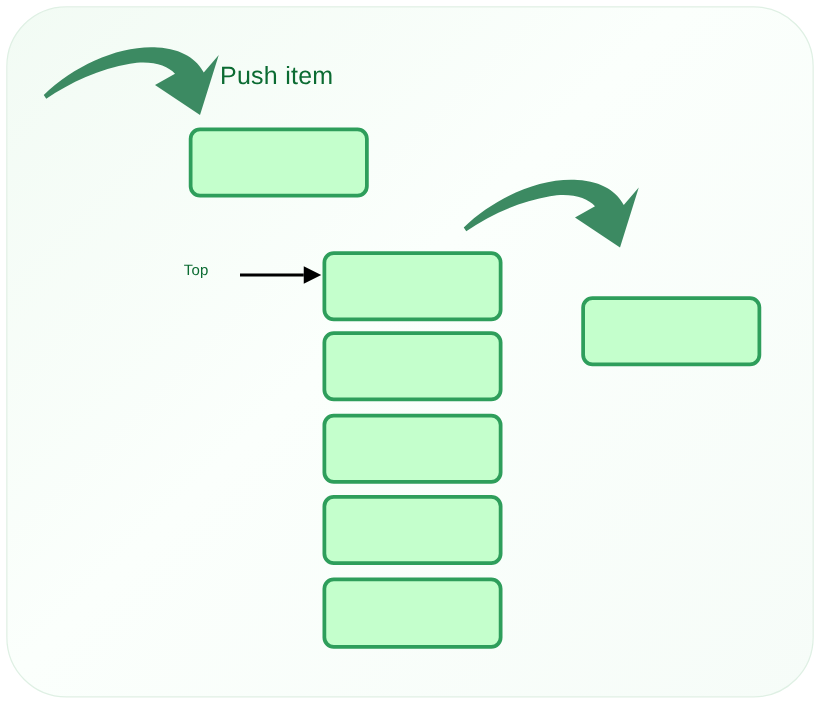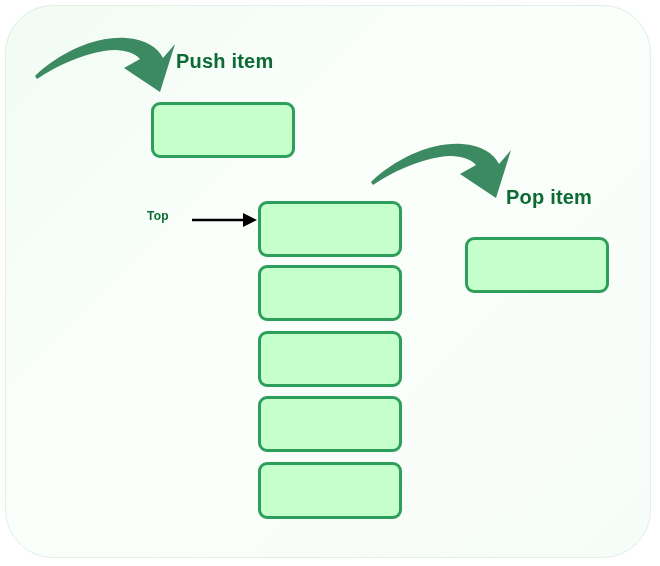--- a/index.html
+++ b/index.html
@@ -39,21 +39,21 @@
   }
   .stack-box {
     position: absolute;
     box-sizing: border-box;
     background: #c4ffcc;
     border: 3px solid #2e9e5b;
     border-radius: 9px;
   }
   .label {
     position: absolute;
-    font-weight: bold;
+    font-weight: normal;
     font-size: 20px;
     color: #0b6b32;
     white-space: nowrap;
     letter-spacing: 0.2px;
   }
   #label-push { left: 176px; top: 50px; }
   #label-pop  { left: 506px; top: 186px; }
   #label-top  { left: 147px; top: 209px; font-size: 12px; }
 </style>
 </head>
@@ -101,16 +101,15 @@
 
   <div class="stack-box" style="left:258px; top:201px; width:144px; height:56px;"></div>
   <div class="stack-box" style="left:258px; top:265px; width:144px; height:56px;"></div>
   <div class="stack-box" style="left:258px; top:331px; width:144px; height:56px;"></div>
   <div class="stack-box" style="left:258px; top:396px; width:144px; height:56px;"></div>
   <div class="stack-box" style="left:258px; top:462px; width:144px; height:57px;"></div>
 
   <div class="stack-box" id="pop-item-box" style="left:465px; top:237px; width:144px; height:56px;"></div>
 
   <div class="label" id="label-push">Push item</div>
-  <div class="label" id="label-pop">Pop item</div>
   <div class="label" id="label-top">Top</div>
 
 </div>
 
 </body></html>

